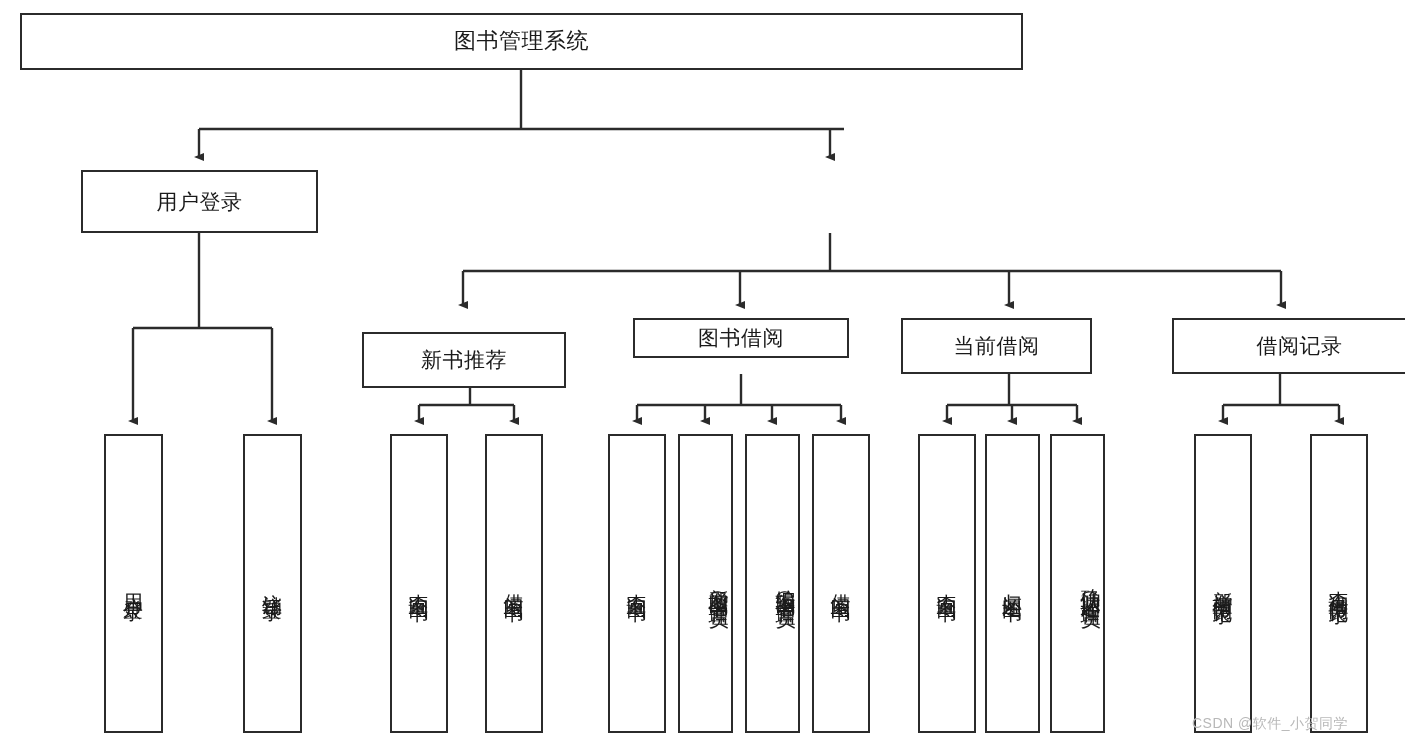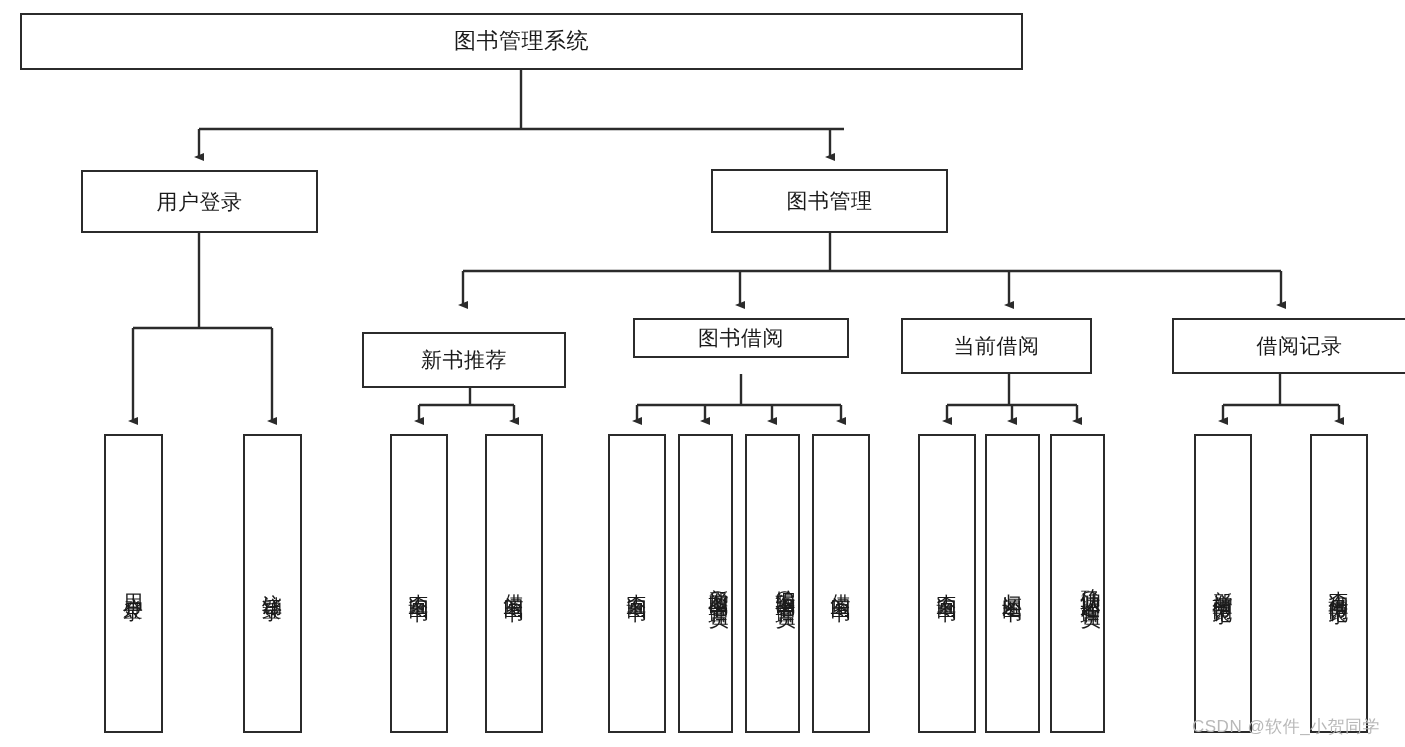--- a/index.html
+++ b/index.html
@@ -56,21 +56,21 @@
     padding-top: 0;
   }
   .node.leaf .leaf-text {
     writing-mode: vertical-rl;
     text-orientation: upright;
     letter-spacing: 3px;
     white-space: nowrap;
   }
   .watermark {
     position: absolute;
-    font-size: 17px;
+    font-size: 14px;
     color: #b8b8b8;
     white-space: nowrap;
     z-index: 5;
     letter-spacing: 0.5px;
   }
 </style>
 </head>
 <body>
 
 <div id="diagram-root">
@@ -125,23 +125,20 @@
     </g>
   </svg>
 
   <div class="node level0" style="left:20px; top:13px; width:1003px; height:57px;">
     <span>图书管理系统</span>
   </div>
 
   <div class="node level1" style="left:81px; top:170px; width:237px; height:63px;">
     <span>用户登录</span>
   </div>
-  <div class="node level1" style="left:711px; top:169px; width:237px; height:64px;">
-    <span>图书管理</span>
-  </div>
 
   <div class="node level2" style="left:362px; top:332px; width:204px; height:56px;">
     <span>新书推荐</span>
   </div>
   <div class="node level2" style="left:633px; top:318px; width:216px; height:40px;">
     <span>图书借阅</span>
   </div>
   <div class="node level2" style="left:901px; top:318px; width:191px; height:56px;">
     <span>当前借阅</span>
   </div>

